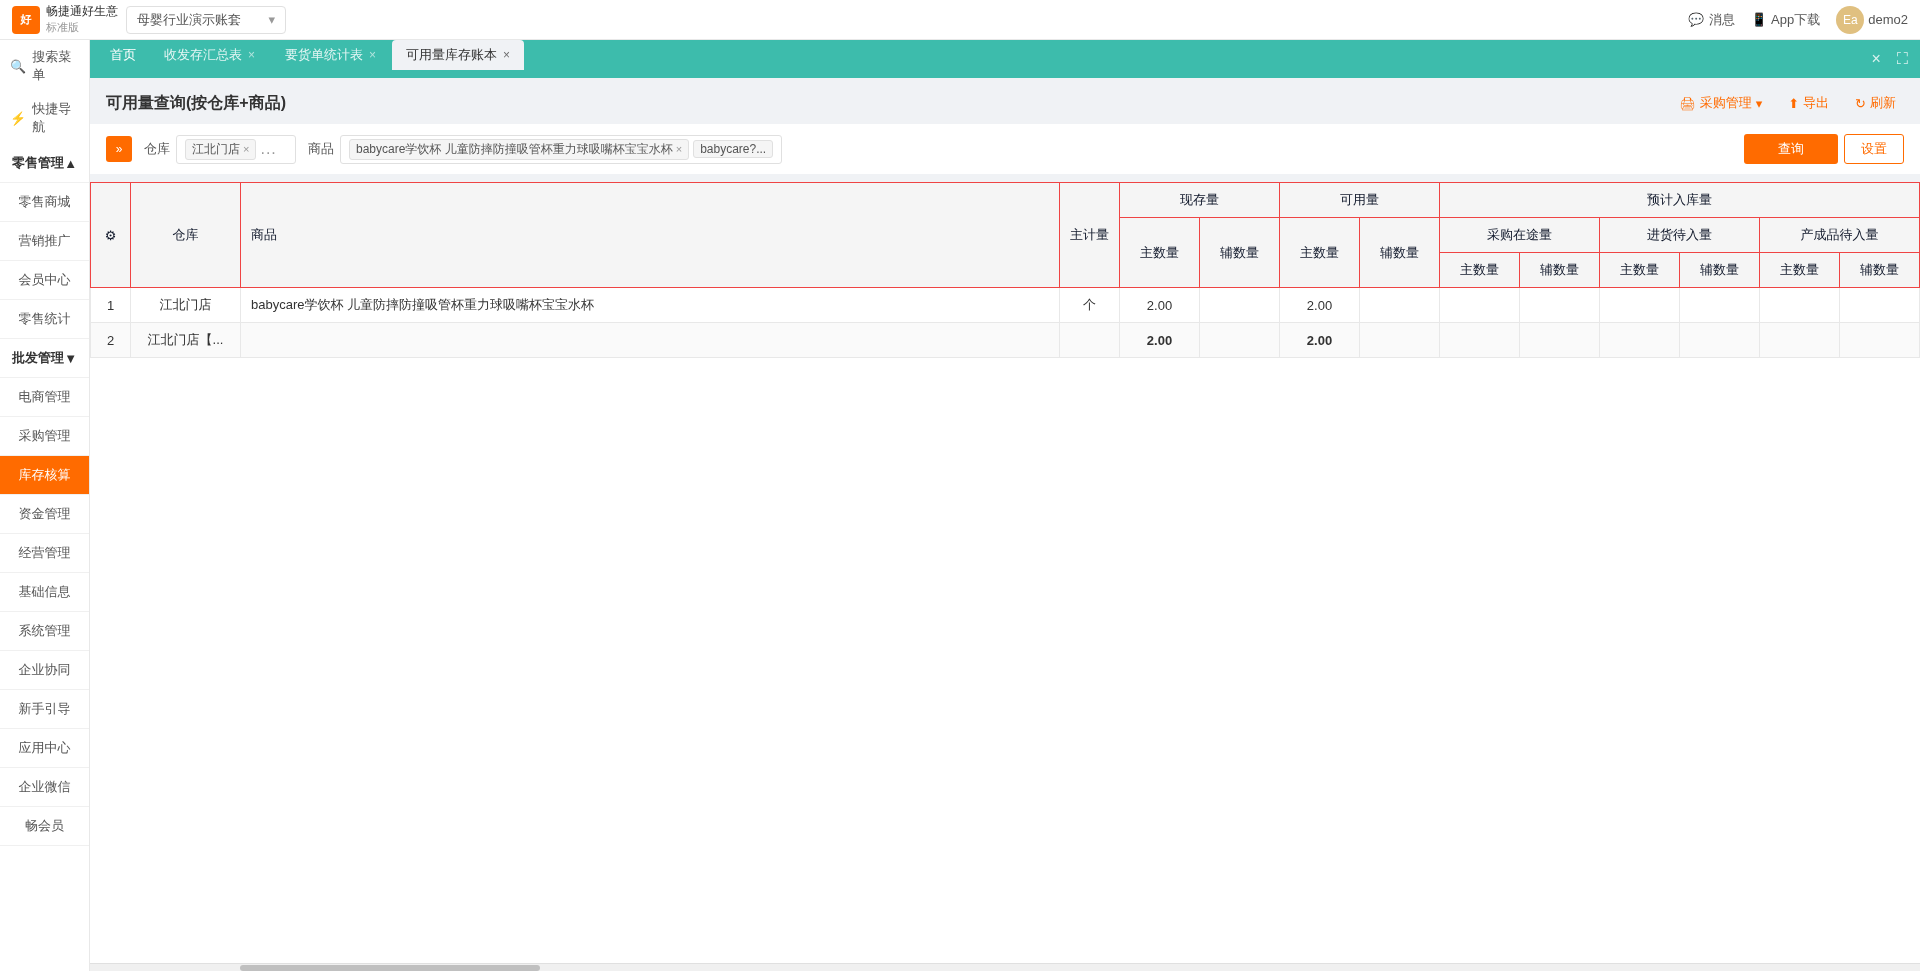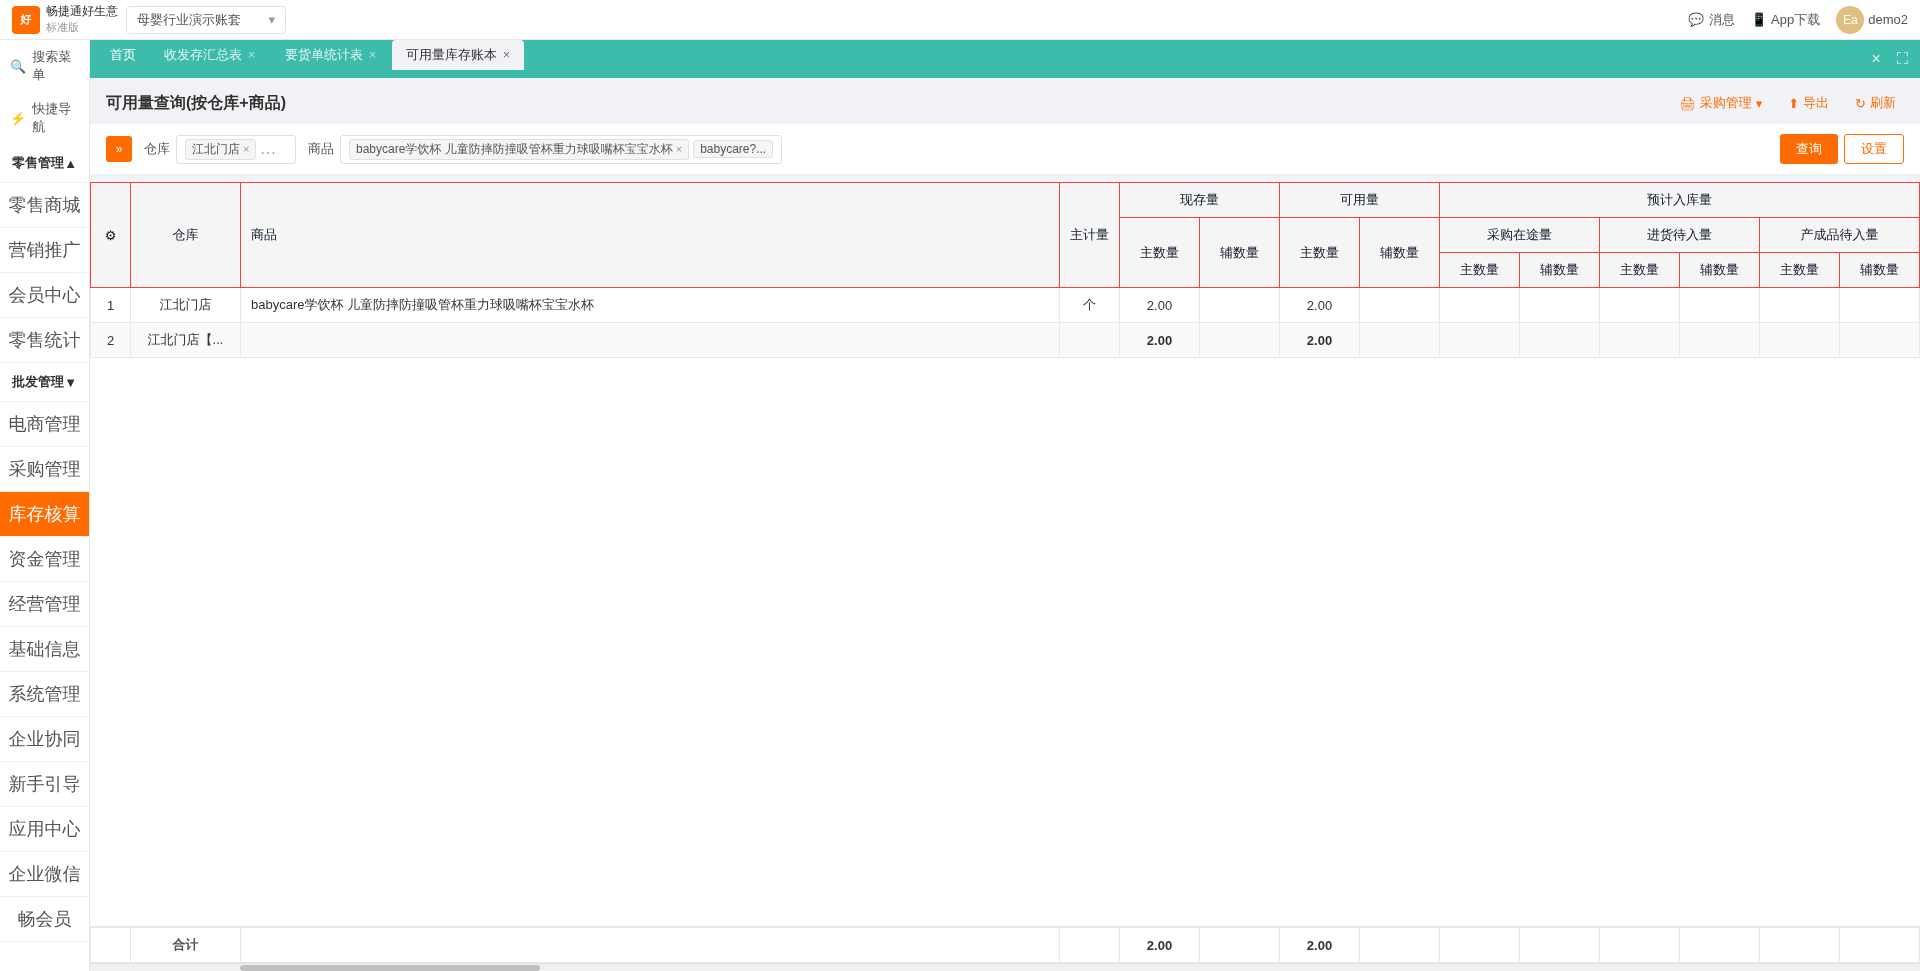--- a/index.html
+++ b/index.html
@@ -101,21 +101,21 @@
       display: flex;
       flex-direction: column;
       overflow-y: auto;
       flex-shrink: 0;
     }
     .sidebar-item {
       padding: 10px 4px;
       text-align: left;
       cursor: pointer;
       color: #555;
-      font-size: 18px;
+      font-size: 13px;
       border-bottom: 1px solid #f0f0f0;
       display: flex;
       align-items: center;
       justify-content: center;
       gap: 2px;
       flex-direction: column;
     }
     .sidebar-item.active { background: #ff6b00; color: #fff; }
     .sidebar-search {
       padding: 8px 10px;
@@ -315,21 +315,21 @@
     }
     .filter-actions {
       margin-left: auto;
       display: flex;
       gap: 6px;
     }
     .btn-query {
       background: #ff6b00;
       color: #fff;
       border: none;
-      padding: 5px 16px;
+      padding: 5px 34px;
       border-radius: 3px;
       cursor: pointer;
       font-size: 13px;
     }
     .btn-setting {
       background: #fff;
       color: #ff6b00;
       border: 1px solid #ff6b00;
       padding: 5px 16px;
       border-radius: 3px;
@@ -651,42 +651,20 @@
                 <td></td>
                 <td></td>
                 <td></td>
                 <td></td>
                 <td></td>
               </tr>
             </tbody>
           </table>
         </div>
 
-        <div class="table-footer">
-          <table style="width:100%;border-collapse:collapse;font-size:13px;background:#fff9f0;">
-            <tbody>
-                <tr>
-              <td style="width:40px;border:1px solid #e8e8e8;padding:8px 10px;"></td>
-              <td style="width:110px;border:1px solid #e8e8e8;padding:8px 10px;font-weight:bold;color:#555;">合计</td>
-              <td style="min-width:280px;border:1px solid #e8e8e8;padding:8px 10px;"></td>
-              <td style="width:60px;border:1px solid #e8e8e8;padding:8px 10px;"></td>
-              <td style="width:80px;border:1px solid #e8e8e8;padding:8px 10px;font-weight:bold;text-align:center;">2.00</td>
-              <td style="width:80px;border:1px solid #e8e8e8;padding:8px 10px;"></td>
-              <td style="width:80px;border:1px solid #e8e8e8;padding:8px 10px;font-weight:bold;text-align:center;">2.00</td>
-              <td style="width:80px;border:1px solid #e8e8e8;padding:8px 10px;"></td>
-              <td style="width:80px;border:1px solid #e8e8e8;padding:8px 10px;"></td>
-              <td style="width:80px;border:1px solid #e8e8e8;padding:8px 10px;"></td>
-              <td style="width:80px;border:1px solid #e8e8e8;padding:8px 10px;"></td>
-              <td style="width:80px;border:1px solid #e8e8e8;padding:8px 10px;"></td>
-              <td style="width:80px;border:1px solid #e8e8e8;padding:8px 10px;"></td>
-              <td style="width:80px;border:1px solid #e8e8e8;padding:8px 10px;"></td>
-            </tr>
-          </tbody>
-            </table>
-        </div>
 
         <div class="scroll-bar-wrap">
           <div class="scroll-bar-thumb"></div>
         </div>
 
       </div>
     </div>
   </div>
 </div>
 

